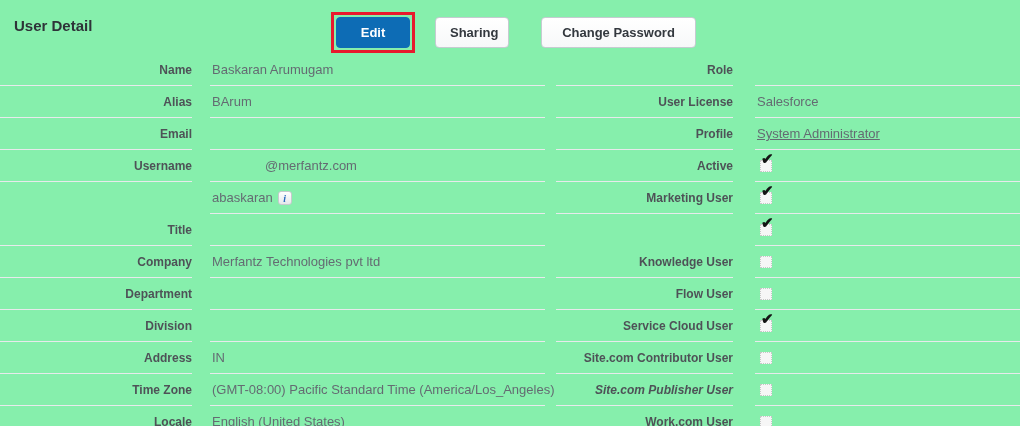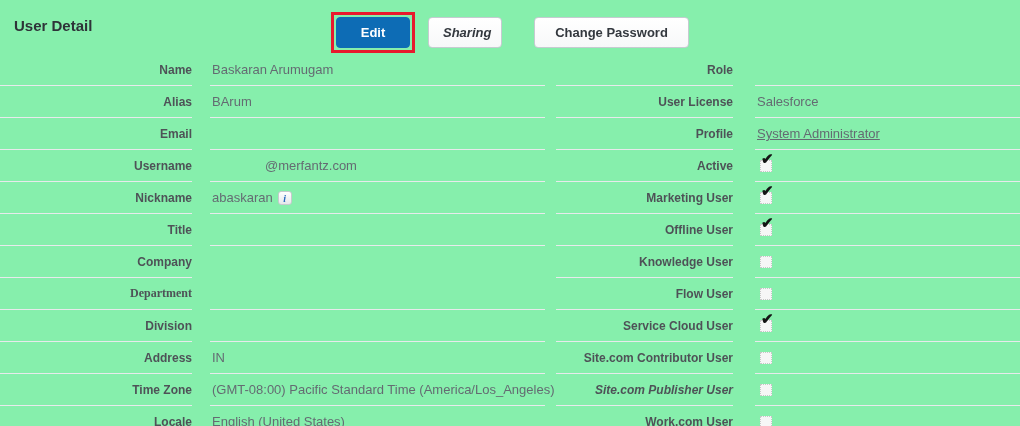--- a/index.html
+++ b/index.html
@@ -18,21 +18,21 @@
 
   
   .header{position:relative;height:54px;}
   .page-title{position:absolute;left:14px;top:17px;font-size:15px;font-weight:bold;color:#2e3338;}
   .toolbar{position:absolute;left:331px;top:12px;display:flex;align-items:flex-start;}
   .btn{display:inline-block;height:31px;border-radius:4px;font-size:13px;font-weight:bold;
        font-family:"Liberation Sans",sans-serif;cursor:pointer;border:1px solid var(--btn-border);
        background:linear-gradient(#ffffff,#f7f8f9);color:var(--btn-text);text-align:center;}
   .btn.primary{width:74px;background:var(--accent);border:1px solid var(--accent);color:#fff;}
   .btn.secondary{padding:0 14px;margin-top:5px;}
-  .btn-sharing{width:74px;margin-left:13px;font-style:italic;}
+  .btn-sharing{width:74px;margin-left:20px;}
   .btn-cp{width:155px;margin-left:32px;}
   .annotation{display:inline-block;border:3px solid var(--annotation);padding:2px;}
 
   
   .detail-grid{
     position:absolute;left:0;top:54px;width:1020px;
     display:grid;
     grid-template-columns:192px 18px 335px 11px 177px 22px 265px;
     grid-auto-rows:32px;
   }
@@ -93,47 +93,48 @@
       <div class="cell lbl" style="grid-area: 4 / 1;">Username</div>
       <div class="cell val indent" style="grid-area: 4 / 3;">
         <span class="val-text">@merfantz.com</span>
       </div>
       <div class="cell lbl" style="grid-area: 4 / 5;">Active</div>
       <div class="cell val" style="grid-area: 4 / 7;">
         <span class="cbx">
           <span class="check">✔</span>
         </span>
       </div>
-      <div class="cell lbl" style="grid-area: 5 / 1;">Nickname</div>
       <div class="cell val" style="grid-area: 5 / 3;">
         <span class="val-text">abaskaran</span>
         <span class="info-icon">i</span>
       </div>
       <div class="cell lbl" style="grid-area: 5 / 5;">Marketing User</div>
       <div class="cell val" style="grid-area: 5 / 7;">
         <span class="cbx">
           <span class="check">✔</span>
         </span>
       </div>
       <div class="cell lbl" style="grid-area: 6 / 1;">Title</div>
       <div class="cell val" style="grid-area: 6 / 3;">
         <span class="val-text"></span>
       </div>
-      <div class="cell lbl" style="grid-area: 6 / 5;">Offline User</div>
       <div class="cell val" style="grid-area: 6 / 7;">
         <span class="cbx">
           <span class="check">✔</span>
         </span>
       </div>
       <div class="cell lbl" style="grid-area: 7 / 1;">Company</div>
+      <div class="cell val" style="grid-area: 7 / 3;">
+        <span class="val-text">Merfantz Technologies pvt ltd</span>
+      </div>
       <div class="cell lbl" style="grid-area: 7 / 5; text-align: right;">Knowledge User</div>
       <div class="cell val" style="grid-area: 7 / 7;">
         <span class="cbx"></span>
       </div>
-      <div class="cell lbl" style="grid-area: 8 / 1; font-family: Liberation Serif, serif;">Department</div>
+      <div class="cell lbl" style="grid-area: 8 / 1;">Department</div>
       <div class="cell val" style="grid-area: 8 / 3;">
         <span class="val-text"></span>
       </div>
       <div class="cell lbl" style="grid-area: 8 / 5;">Flow User</div>
       <div class="cell val" style="grid-area: 8 / 7;">
         <span class="cbx"></span>
       </div>
       <div class="cell lbl" style="grid-area: 9 / 1;">Division</div>
       <div class="cell val" style="grid-area: 9 / 3;">
         <span class="val-text"></span>

